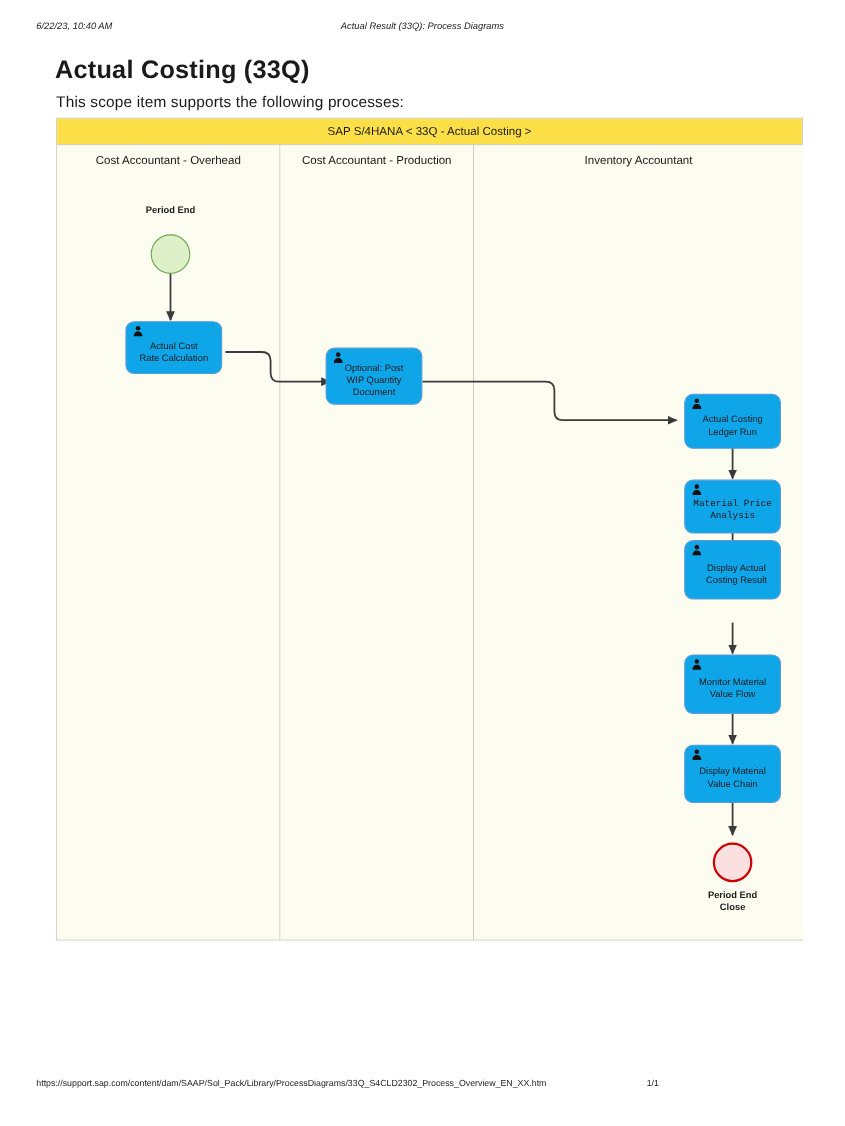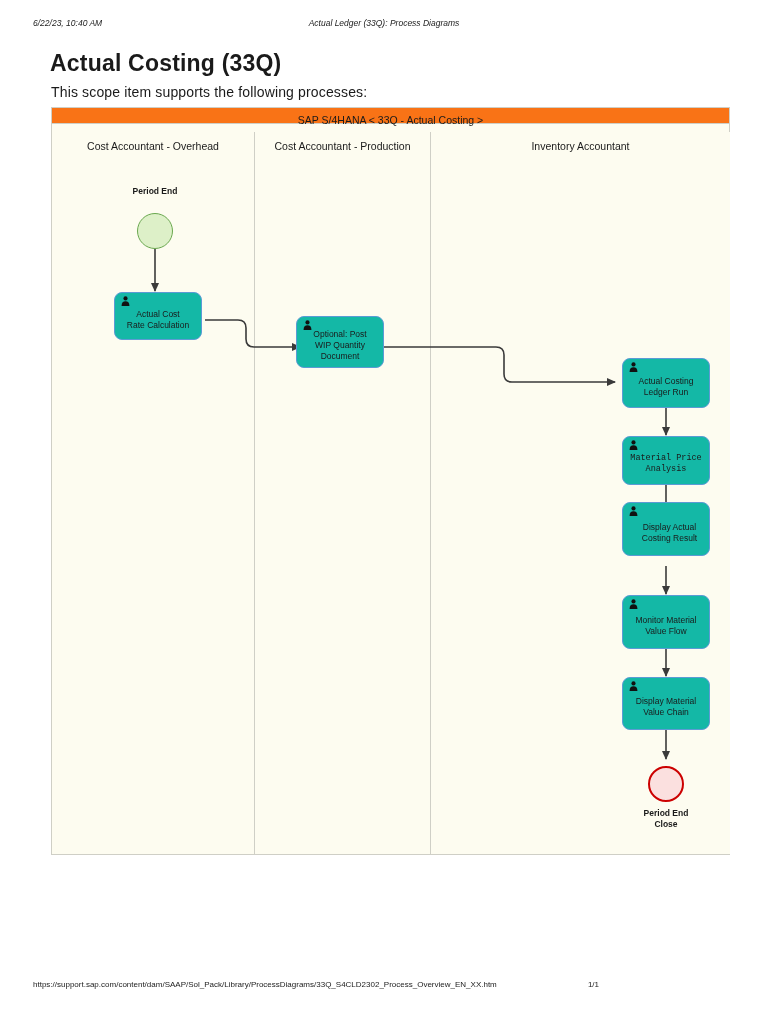--- a/index.html
+++ b/index.html
@@ -93,28 +93,28 @@
     height: 748px;
     border: 1px solid #cfcfc6;
     background: #fdfcf0;
     box-sizing: border-box;
   }
   .pool-header {
     position: absolute;
     left: 0;
     top: 0;
     width: 100%;
-    height: 16px;
+    height: 24px;
     line-height: 24px;
     text-align: center;
     font-size: 10.5px;
     color: #1a1a1a;
     border-bottom: 1px solid #cfcfc6;
     box-sizing: border-box;
-    background: #f97316;
+    background: #fde047;
   }
   .lane {
     position: absolute;
     top: 24px;
     height: 722px;
     box-sizing: border-box;
     background: #fdfcf0;
   }
   .lane-1 { left: 0;     width: 203px; border-right: 1px solid #cfcfc6; }
   .lane-2 { left: 203px; width: 176px; border-right: 1px solid #cfcfc6; }
@@ -138,21 +138,21 @@
     height: 748px;
     pointer-events: none;
   }
 
   
   .node {
     position: absolute;
     box-sizing: border-box;
   }
   .task {
-    background: #14b8a6;
+    background: #0ea5e9;
     border: 1px solid #5b9bd5;
     border-radius: 8px;
     display: flex;
     align-items: center;
     justify-content: center;
     text-align: center;
     font-size: 8.5px;
     line-height: 11px;
     color: #1a1a1a;
     padding: 9px 3px 2px 3px;
@@ -190,21 +190,21 @@
     font-weight: bold;
     color: #1a1a1a;
     white-space: pre-line;
   }
 </style>
 </head>
 <body>
 
 <div class="print-header">
   <span class="ph-date">6/22/23, 10:40 AM</span>
-  <span class="ph-title">Actual Ledger (33Q): Process Diagrams</span>
+  <span class="ph-title">Actual Result (33Q): Process Diagrams</span>
 </div>
 
 <div class="page-title">Actual Costing (33Q)</div>
 <div class="page-subtitle">This scope item supports the following processes:</div>
 
 <div class="diagram">
 
   <div class="pool-header">SAP S/4HANA &lt; 33Q - Actual Costing &gt;</div>
 
   <div class="lane lane-1">
@@ -271,21 +271,21 @@
   </div>
 
   <div class="node task" style="left:570px; top:328px; width:88px; height:49px;font-family:Liberation Mono, monospace;">
     <svg class="person-icon" viewBox="0 0 10 11">
       <circle cx="5" cy="2.6" r="2.3" fill="#111"></circle>
       <path d="M0.6,11 C0.6,7.4 2.4,5.9 5,5.9 C7.6,5.9 9.4,7.4 9.4,11 Z" fill="#111"></path>
     </svg>
     <span class="task-label">Material Price<br>Analysis</span>
   </div>
 
-  <div class="node task" style="left:570px; top:394px; width:88px; height:54px;padding-left:10px;">
+  <div class="node task" style="left:570px; top:383px; width:88px; height:54px;padding-left:10px;">
     <svg class="person-icon" viewBox="0 0 10 11">
       <circle cx="5" cy="2.6" r="2.3" fill="#111"></circle>
       <path d="M0.6,11 C0.6,7.4 2.4,5.9 5,5.9 C7.6,5.9 9.4,7.4 9.4,11 Z" fill="#111"></path>
     </svg>
     <span class="task-label">Display Actual<br>Costing Result</span>
   </div>
 
   <div class="node task" style="left:570px; top:487px; width:88px; height:54px;">
     <svg class="person-icon" viewBox="0 0 10 11">
       <circle cx="5" cy="2.6" r="2.3" fill="#111"></circle>

